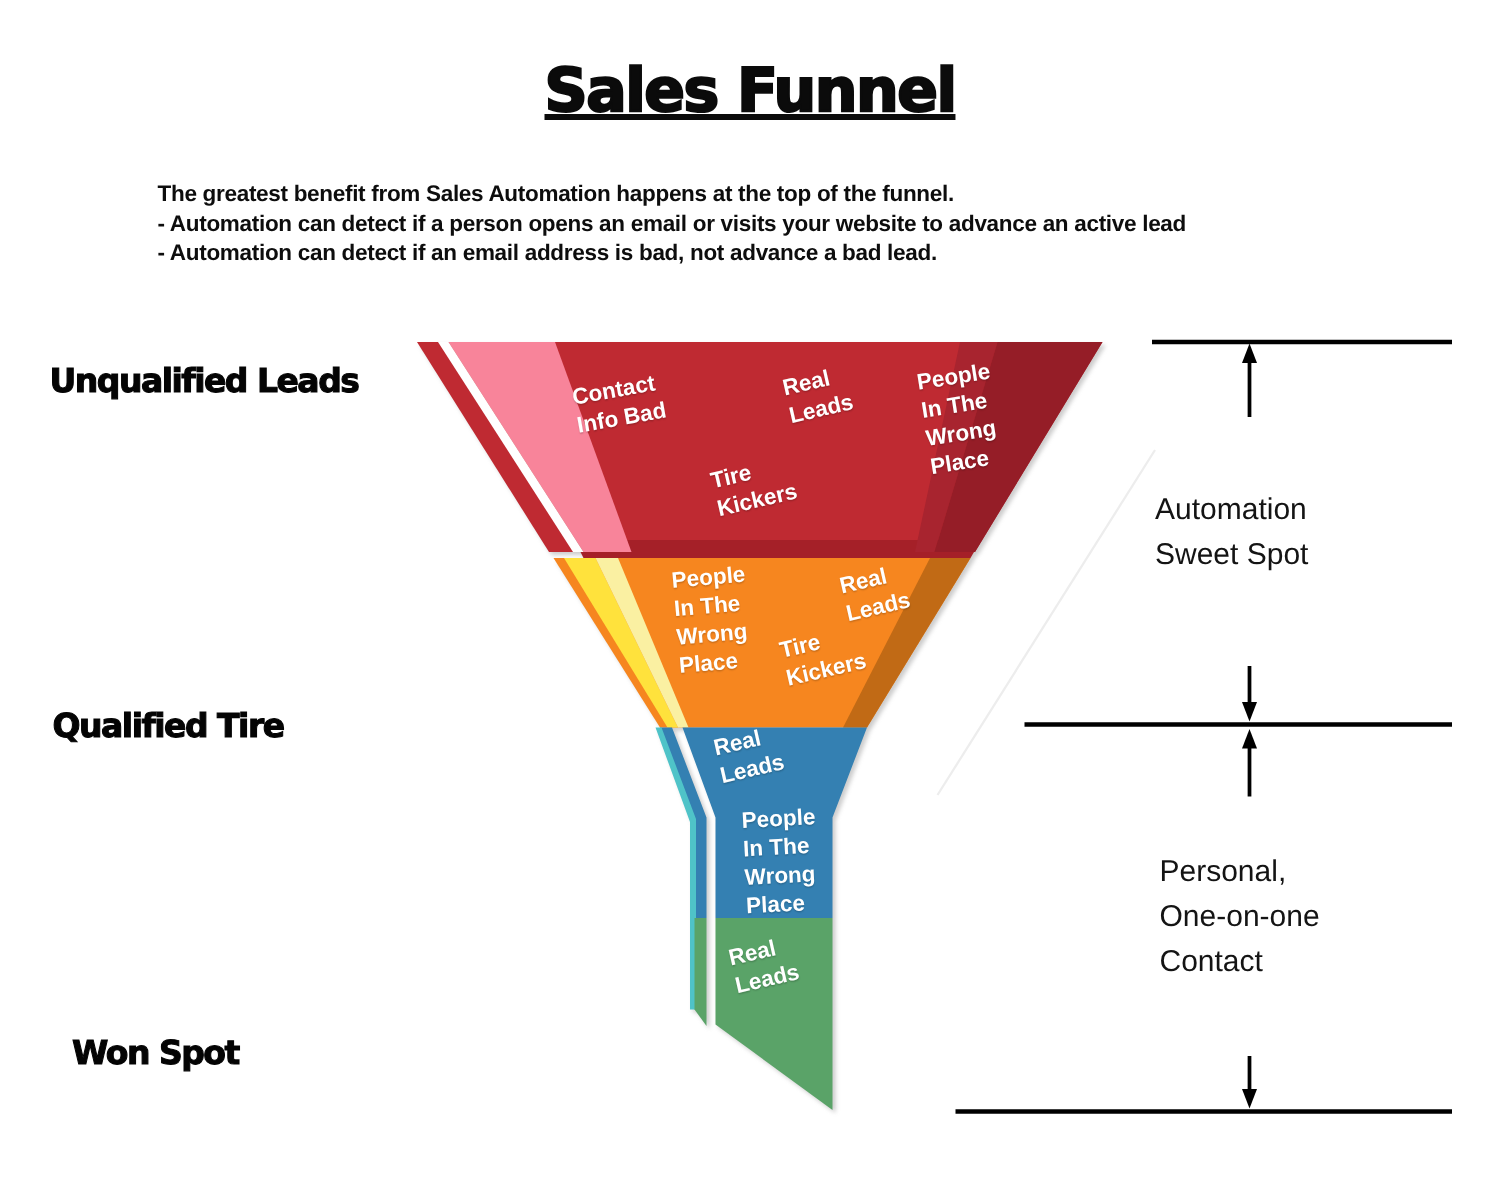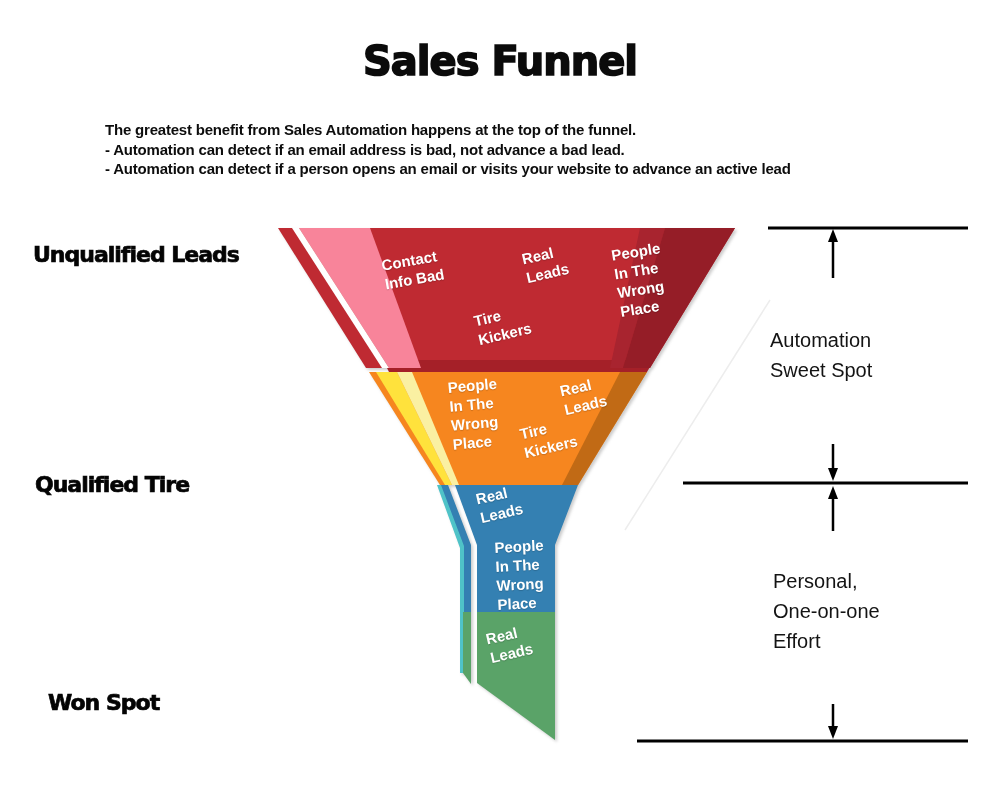--- a/index.html
+++ b/index.html
@@ -4,21 +4,21 @@
 <style>
   html,body{margin:0;padding:0;}
   body{
     width:1000px;height:800px;position:relative;background:#ffffff;
     font-family:"Liberation Sans",sans-serif;overflow:hidden;
   }
   .abs{position:absolute;}
   .title{
     left:0;right:0;top:38px;text-align:center;
     font-family:"DejaVu Sans",sans-serif;font-weight:bold;font-size:40px;
-    letter-spacing:-1px;color:#0b0b0b;-webkit-text-stroke:1.6px #0b0b0b;
+    letter-spacing:-1px;color:#0b0b0b;text-decoration:underline;-webkit-text-stroke:1.6px #0b0b0b;
   }
   .desc{
     left:105px;top:120px;width:800px;
     font-weight:bold;font-size:15px;line-height:19.5px;color:#0d0d0d;
     letter-spacing:-0.2px;
   }
   .stage{
     font-family:"DejaVu Sans",sans-serif;font-weight:bold;font-size:22px;
     letter-spacing:-1px;color:#040404;-webkit-text-stroke:0.7px #040404;
     white-space:nowrap;
@@ -82,22 +82,22 @@
   <g>
     <line x1="833" y1="704" x2="833" y2="727" stroke-width="2.5" stroke="#000000"></line>
     <polygon points="833,739 828,726 838,726" fill="#000000"></polygon>
   </g>
 </svg>
 
 <div class="abs title">Sales Funnel</div>
 
 <div class="abs desc">
   <div>The greatest benefit from Sales Automation happens at the top of the funnel.</div>
+  <div>- Automation can detect if a person opens an email or visits your website to advance an active lead</div>
   <div>- Automation can detect if an email address is bad, not advance a bad lead.</div>
-  <div>- Automation can detect if a person opens an email or visits your website to advance an active lead</div>
 </div>
 
 <div class="abs stage" style="left:33px;top:242px;text-align:center;">Unqualified Leads</div>
 <div class="abs stage" style="left:35px;top:472px;">Qualified Tire</div>
 <div class="abs stage" style="left:48px;top:690px;">Won Spot</div>
 
 <div class="abs flabel" style="left:380px;top:256px;transform:rotate(-10deg);">Contact
 Info Bad</div>
 <div class="abs flabel" style="left:520px;top:250px;transform:rotate(-13deg);">Real
 Leads</div>
@@ -124,13 +124,13 @@
 Wrong
 Place</div>
 
 <div class="abs flabel" style="left:484px;top:630px;transform:rotate(-13deg);">Real
 Leads</div>
 
 <div class="abs ann" style="left:770px;top:325px;">Automation
 Sweet Spot</div>
 <div class="abs ann" style="left:773px;top:566px;">Personal,
 One-on-one
-Effort</div>
+Contact</div>
 
 </body></html>

